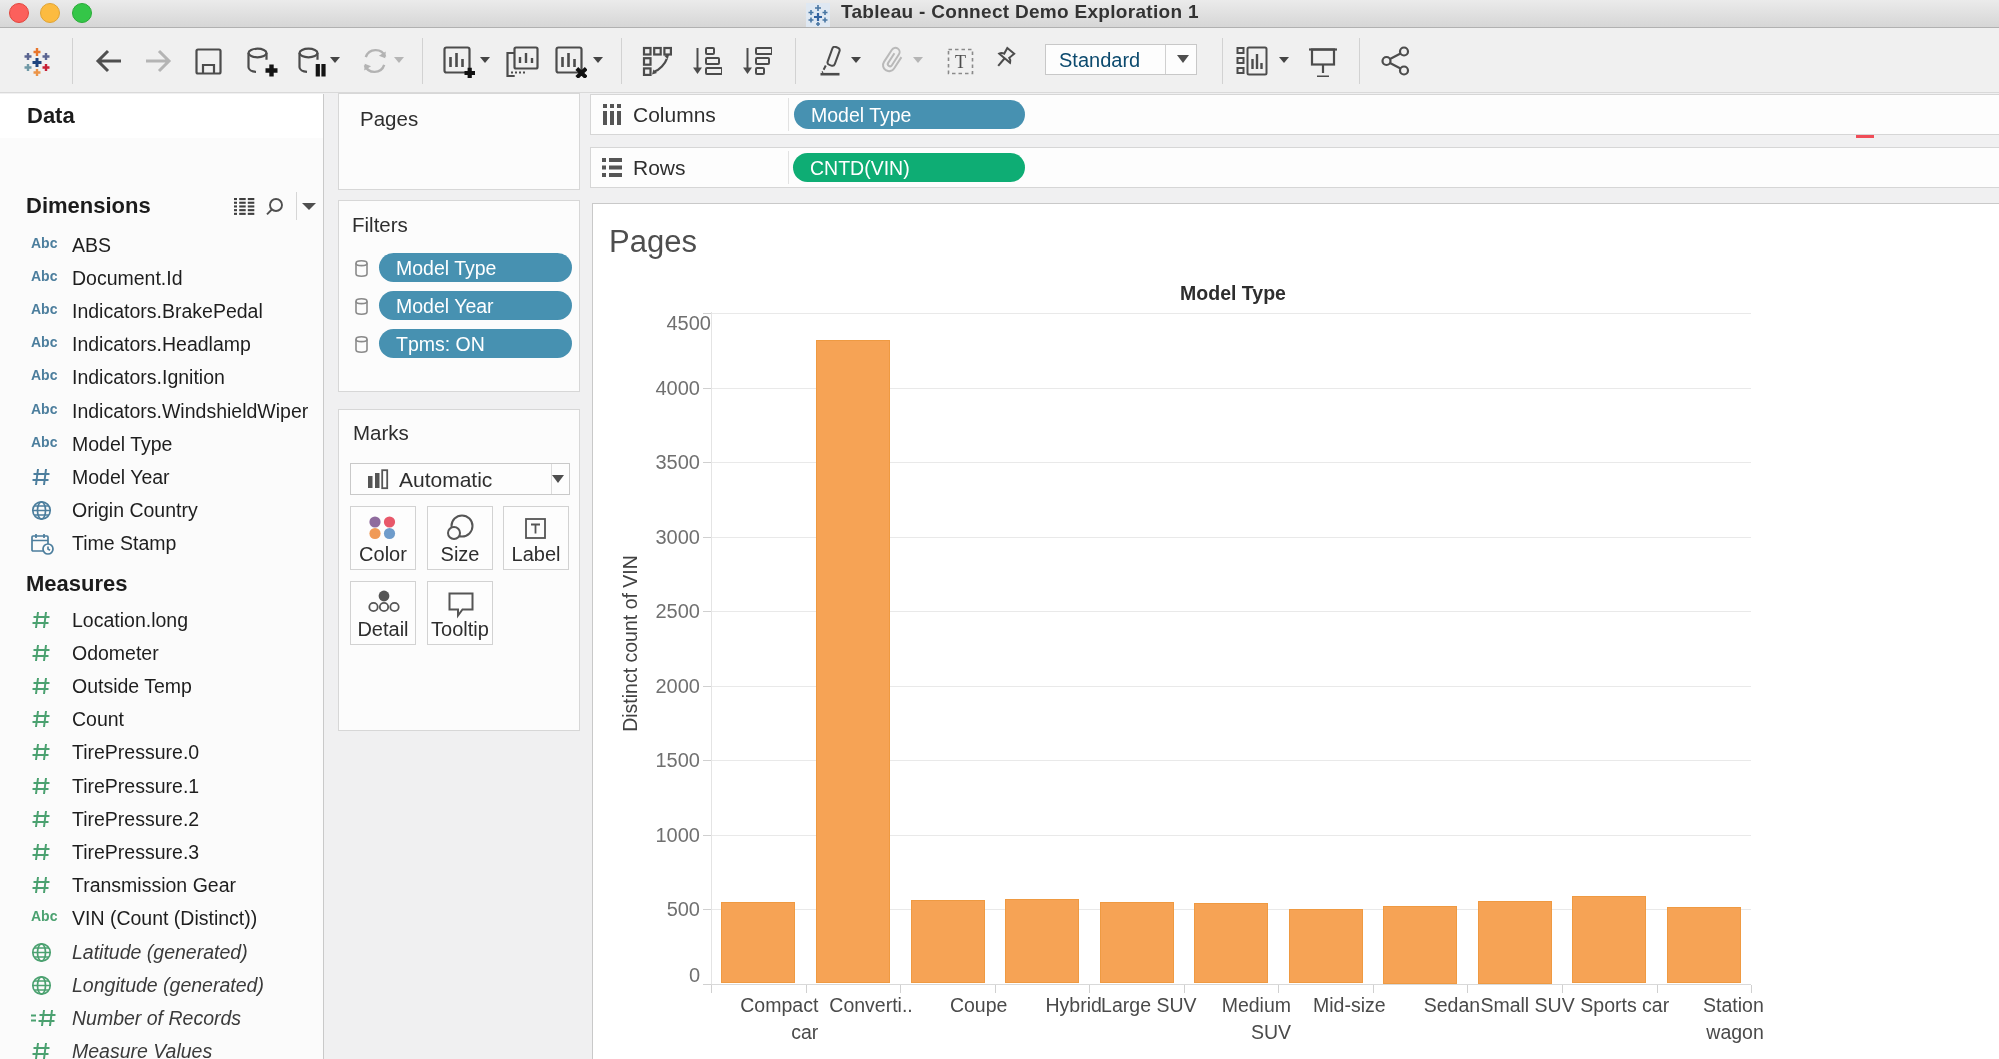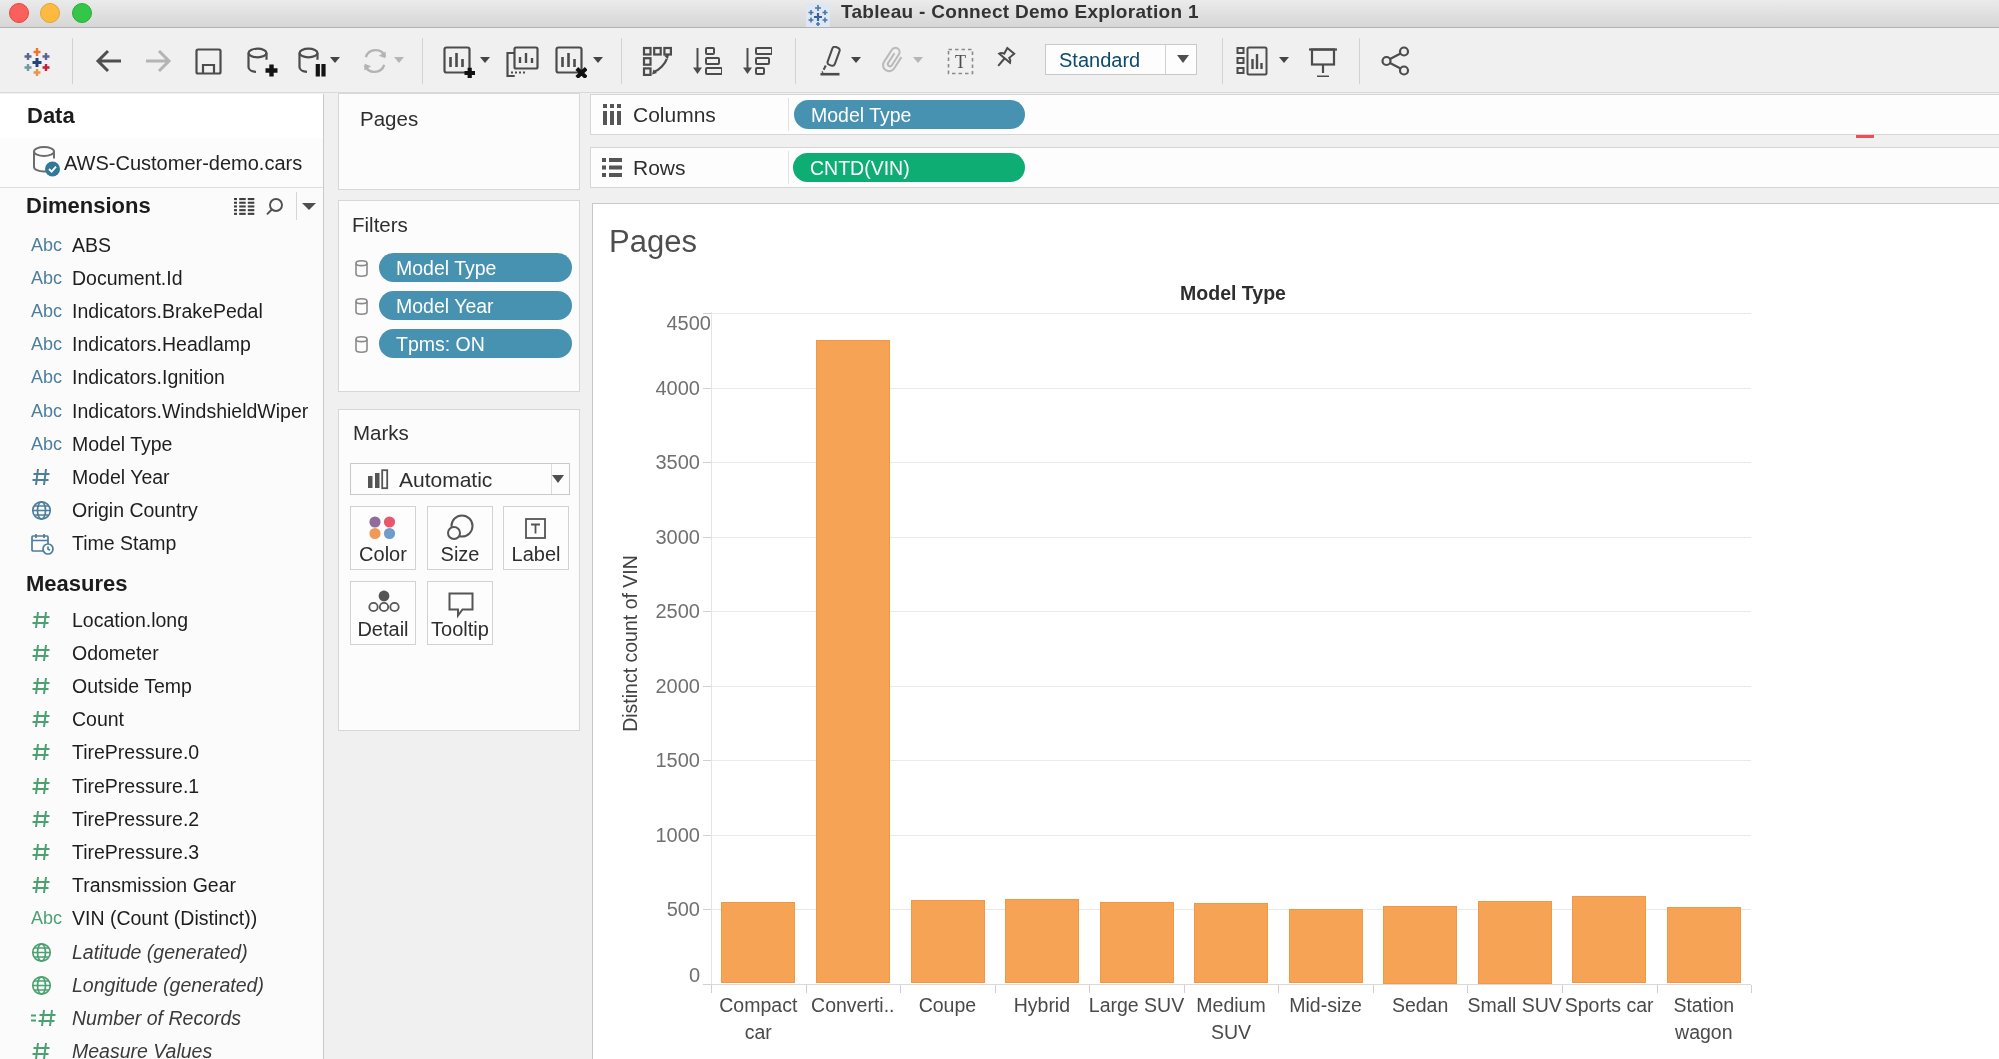--- a/index.html
+++ b/index.html
@@ -26,21 +26,21 @@
 
 #sidebar { position:absolute; left:0; top:94px; width:324px; height:965px; background:#fbfbfb; border-right:1px solid #c9c9c9; }
 #tabrow { position:absolute; left:0; top:0; width:323px; height:44px; background:#fff; }
 #antab { position:absolute; left:121px; top:0; width:202px; height:44px; background:#f1f1f1; border-left:1px solid #d4d4d4; border-bottom:1px solid #d4d4d4; }
 #datatab { position:absolute; left:27px; top:9px; font-size:22px; font-weight:bold; color:#1c1c1c; }
 #antext { position:absolute; left:21px; top:10px; font-size:21px; color:#2b2b2b; letter-spacing:0.6px; }
 #dsrow { position:absolute; left:0; top:44px; width:323px; height:50px; background:#fcfcfc; border-bottom:1px solid #dcdcdc; }
 #dstext { position:absolute; left:64px; top:14px; font-size:20px; color:#232323; }
 .shead { position:absolute; left:26px; font-size:22px; font-weight:bold; color:#1c1c1c; }
 .field { position:absolute; left:0; width:324px; height:33px; }
-.field .ficon { position:absolute; left:31px; top:6px; width:26px; height:22px; font-size:18px; font-weight:normal; }
+.field .ficon { position:absolute; left:31px; top:6px; width:26px; height:22px; font-size:14px; font-weight:bold; }
 .field .ftext { position:absolute; left:72px; top:5px; font-size:19.5px; color:#1e1e1e; white-space:nowrap; }
 .dim .ficon { color:#4c7e9d; }
 .mea .ficon { color:#4ba170; }
 .ital .ftext { font-style:italic; color:#3a3a3a; }
 
 .card { position:absolute; background:#fbfbfb; border:1px solid #d7d7d7; }
 .cardlab { position:absolute; font-size:20.5px; color:#2e2e2e; }
 .pill { position:absolute; height:29px; border-radius:15px; color:#fff; font-size:19.5px; }
 .pill span { position:absolute; left:17px; top:4px; white-space:nowrap; }
 .bluepill { background:#4791b1; }
@@ -50,21 +50,21 @@
 .shelflab { position:absolute; left:633px; font-size:21px; color:#2e2e2e; }
 .shelfdiv { position:absolute; left:788px; width:1px; background:#e2e2e2; }
 
 #chartcard { position:absolute; left:592px; top:203px; width:1407px; height:856px; background:#fff; border-left:1px solid #c9c9c9; border-top:1px solid #c9c9c9; }
 #testtitle { position:absolute; left:16px; top:20px; font-size:31px; color:#4e4e4e; }
 #mtheader { position:absolute; left:390px; top:78px; width:500px; text-align:center; font-size:19.5px; font-weight:bold; color:#2e2e2e; }
 #yaxtitle { position:absolute; left:-73px; top:428px; width:220px; text-align:center; font-size:19.5px; color:#424242; transform:rotate(-90deg); }
 .ytick { position:absolute; width:60px; text-align:right; font-size:20px; color:#707070; }
 .gline { position:absolute; left:118px; width:1040px; height:1px; background:#e9e9e9; }
 .bar { position:absolute; background:#f6a355; border:1px solid #ef9a42; }
-.xlab { position:absolute; width:120px; text-align:center; font-size:19.5px; color:#4a4a4a; }
+.xlab { position:absolute; width:120px; text-align:right; font-size:19.5px; color:#4a4a4a; }
 </style>
 </head>
 <body>
 
 <div id="titlebar">
   <div class="tl" style="left:9px;  background:#fc605c; border:1px solid #e2463d;"></div>
   <div class="tl" style="left:40px; background:#fcbb40; border:1px solid #e0a435;"></div>
   <div class="tl" style="left:72px; background:#34c648; border:1px solid #2aab38;"></div>
   <svg class="abs" style="left:806px;top:3px;background:#dfe8f2" width="24" height="24" viewBox="0 0 24 24">
     <g stroke="#4876a3" stroke-width="1.6" fill="none">
@@ -258,29 +258,20 @@
       <rect x="1" y="17" width="13" height="5" fill="#f2a06b"></rect>
       <rect x="1" y="25" width="18" height="5" fill="#f04c57"></rect>
     </svg>
     <div class="txt">Show Me</div>
   </div>
 </div>
 
 <div id="sidebar">
   <div id="tabrow">
     <div id="datatab">Data</div>
-  </div>
-  <div id="dsrow">
-    <svg style="position:absolute;left:31px;top:8px" width="30" height="32" viewBox="0 0 30 32">
-      <ellipse cx="13" cy="5.5" rx="10" ry="4.5" stroke="#6d6d6d" stroke-width="2" fill="none"></ellipse>
-      <path d="M3 5.5v15.5c0 2.5 4.5 4.5 10 4.5 1 0 2-.06 3-.2 M23 5.5v7" stroke="#6d6d6d" stroke-width="2" fill="none"></path>
-      <circle cx="21.5" cy="23" r="7.5" fill="#32789a"></circle>
-      <path d="M18 23l2.6 2.6 4.4-5" stroke="#fff" stroke-width="1.8" fill="none"></path>
-    </svg>
-    <div id="dstext">AWS-Customer-demo.cars</div>
   </div>
   <div class="shead" style="top:99px">Dimensions</div>
   <svg style="position:absolute;left:234px;top:104px" width="21" height="17" viewBox="0 0 21 17">
     <g fill="#3f3f3f">
       <rect x="0" y="0" width="3" height="2.1"></rect>
         <rect x="5.2" y="0" width="6.5" height="2.1"></rect>
         <rect x="13.8" y="0" width="6.5" height="2.1"></rect>
       <rect x="0" y="3.7" width="3" height="2.1"></rect>
         <rect x="5.2" y="3.7" width="6.5" height="2.1"></rect>
         <rect x="13.8" y="3.7" width="6.5" height="2.1"></rect>

